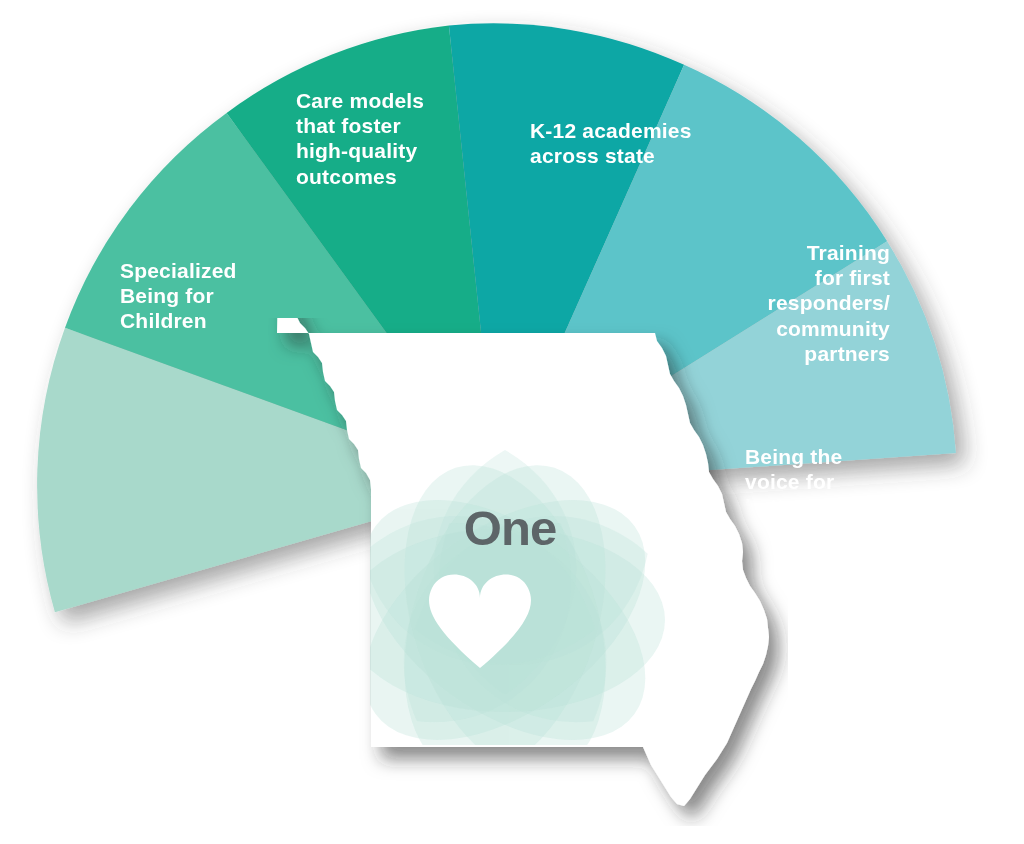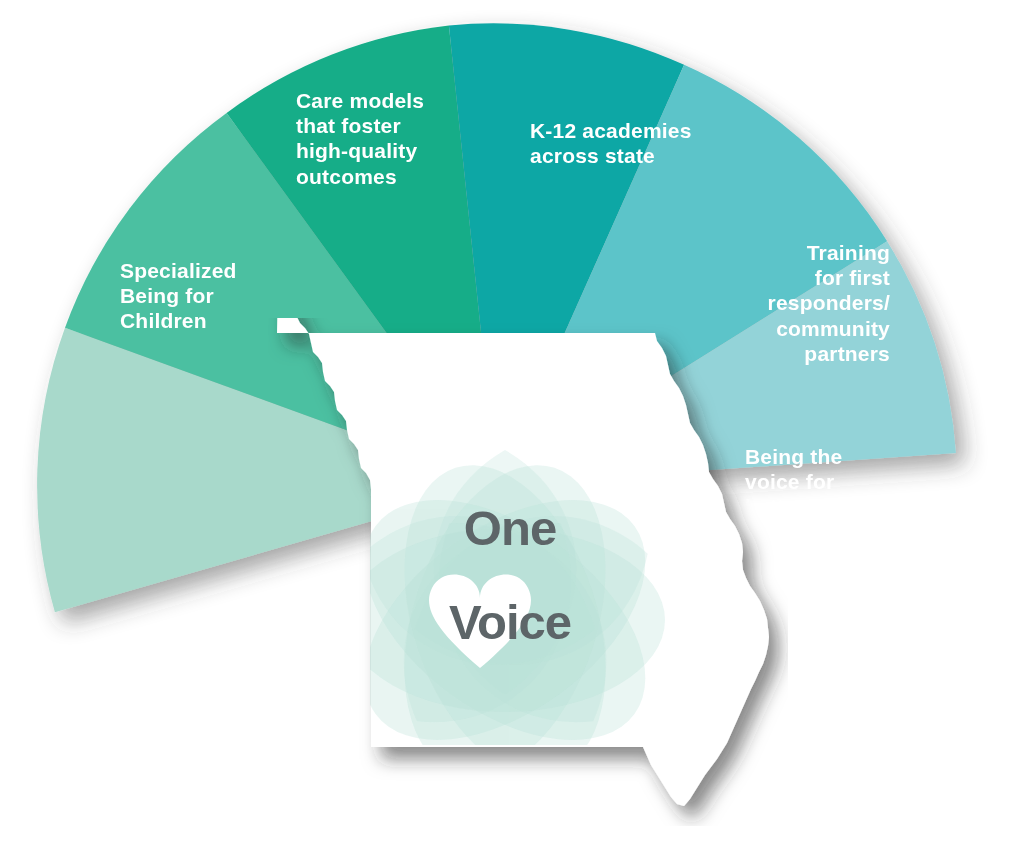--- a/index.html
+++ b/index.html
@@ -146,17 +146,16 @@
 
       <path fill="#ffffff" d="M 480 598
                C 480 573, 443 565, 432 588
                C 423 606, 433 628, 480 668
                C 527 628, 537 606, 528 588
                C 517 565, 480 573, 480 598 Z"></path>
     </svg>
 
     <div id="brand">
       <span>One</span><br>
-      <span>Voice</span>
     </div>
   </div>
 
 </div>
 
 </body></html>

